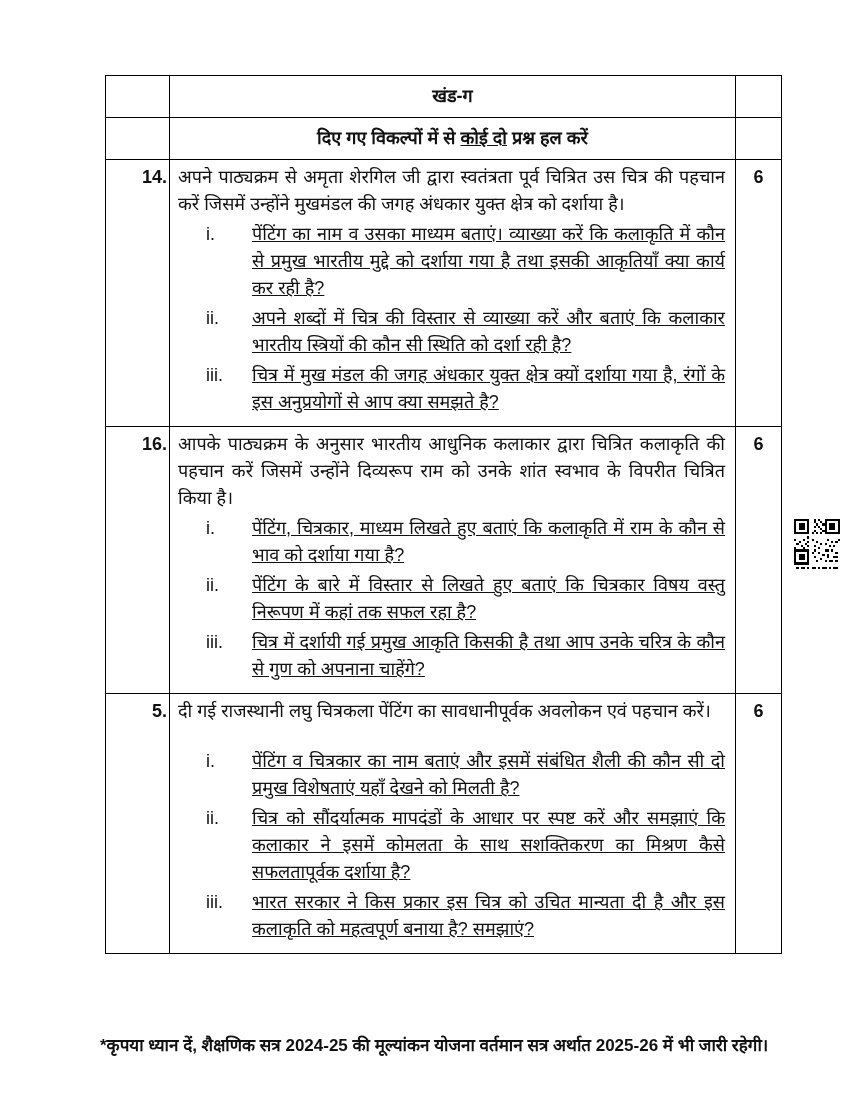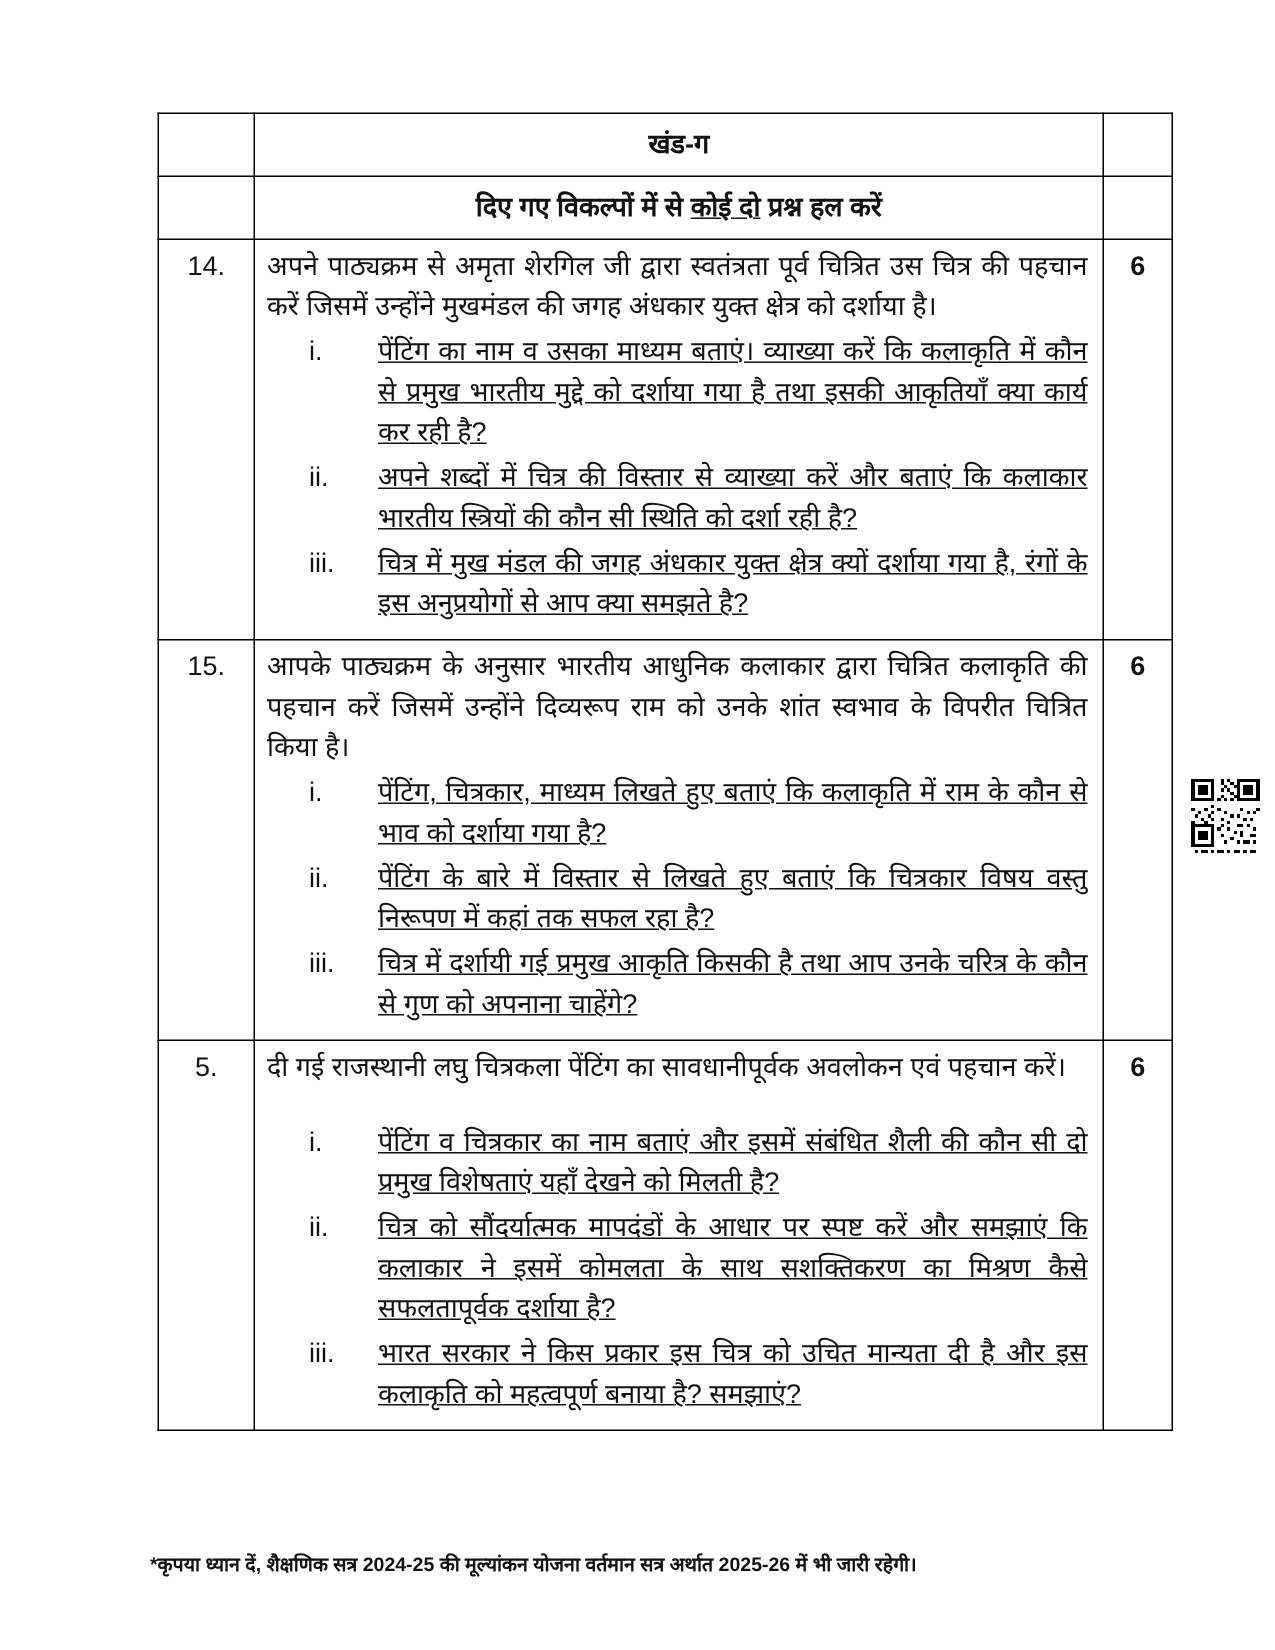--- a/index.html
+++ b/index.html
@@ -17,39 +17,39 @@
     width: 676px;
     border-collapse: collapse;
     table-layout: fixed;
   }
   .exam-table td {
     border: 1px solid #000000;
     vertical-align: top;
     font-size: 18px;
     line-height: 1.5;
   }
-  .col-num   { width: 64px; text-align: center; font-weight: normal; padding: 4px 2px; }
+  .col-num   { width: 64px; text-align: right; font-weight: bold; padding: 4px 2px; }
   .col-body  { width: 566px; padding: 4px 10px 10px 8px; }
   .col-marks { width: 46px; text-align: center; font-weight: bold; padding: 4px 2px; font-size: 15px; }
   .header-cell { text-align: center; font-weight: bold; font-size: 15.5px; padding: 7px 4px; }
   .underline { text-decoration: underline; }
   .q-intro { text-align: justify; }
   .sub-item { display: flex; padding-left: 28px; margin-top: 3px; }
   .sub-label { flex: 0 0 46px; }
   .sub-text { flex: 1; text-align: justify; text-decoration: underline; }
   .q-gap { height: 20px; }
   .qr {
     position: absolute;
     left: 794px; top: 519px;
     width: 46px; height: 52px;
   }
   .footer-note {
     position: absolute;
     left: 100px; top: 1033px;
-    font-size: 13px;
+    font-size: 17px;
     font-weight: bold;
     white-space: nowrap;
   }
 </style>
 </head>
 <body>
 
 <div>
 
   <table class="exam-table">
@@ -80,21 +80,21 @@
         </div>
         <div class="sub-item">
           <span class="sub-label">iii.</span>
           <span class="sub-text">चित्र में मुख मंडल की जगह अंधकार युक्त क्षेत्र क्यों दर्शाया गया है, रंगों के इस अनुप्रयोगों से आप क्या समझते है?</span>
         </div>
       </td>
       <td class="col-marks">6</td>
     </tr>
 
     <tr>
-      <td class="col-num">15.</td>
+      <td class="col-num">16.</td>
       <td class="col-body" style="height:202px">
         <div class="q-intro">आपके पाठ्यक्रम के अनुसार भारतीय आधुनिक कलाकार द्वारा चित्रित कलाकृति की पहचान करें जिसमें उन्होंने दिव्यरूप राम को उनके शांत स्वभाव के विपरीत चित्रित किया है।</div>
         <div class="sub-item">
           <span class="sub-label">i.</span>
           <span class="sub-text">पेंटिंग, चित्रकार, माध्यम लिखते हुए बताएं कि कलाकृति में राम के कौन से भाव को दर्शाया गया है?</span>
         </div>
         <div class="sub-item">
           <span class="sub-label">ii.</span>
           <span class="sub-text">पेंटिंग के बारे में विस्तार से लिखते हुए बताएं कि चित्रकार विषय वस्तु निरूपण में कहां तक सफल रहा है?</span>
         </div>

